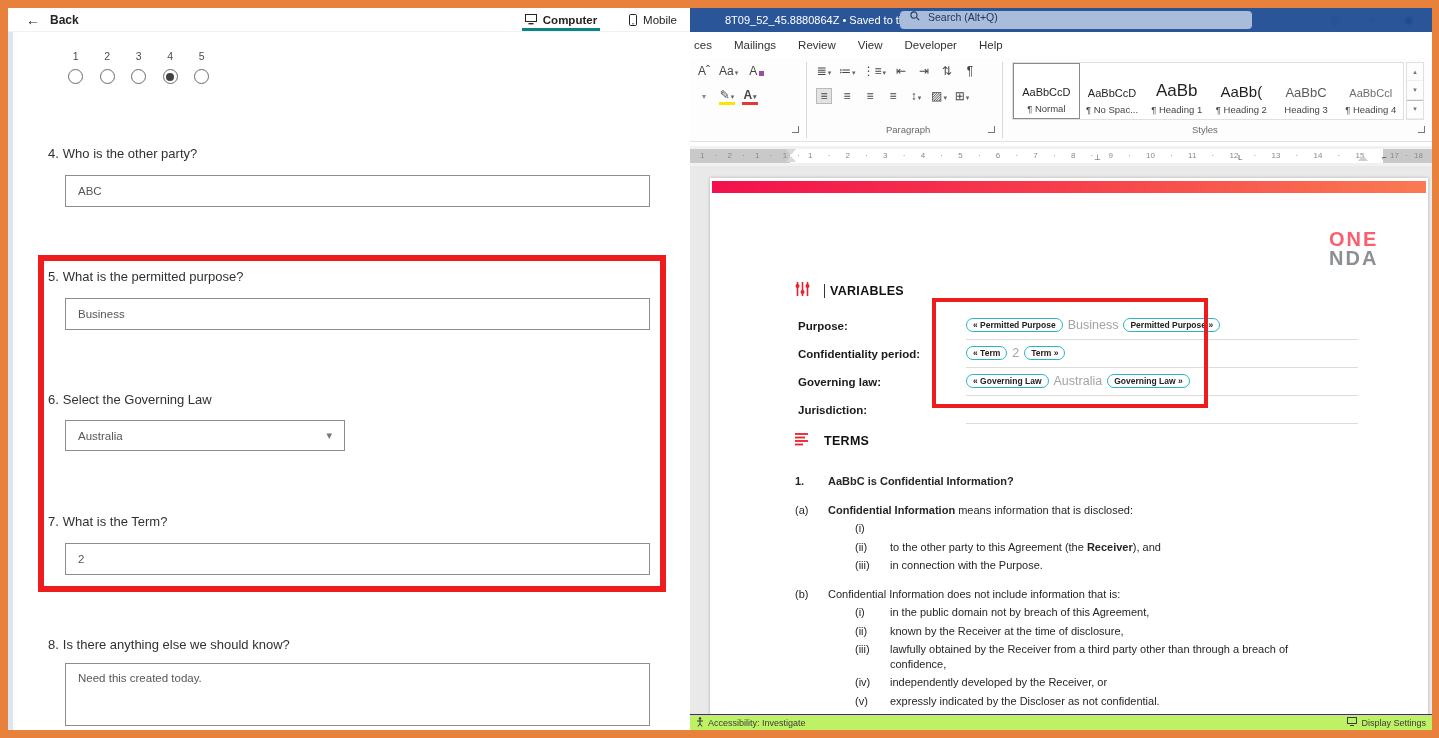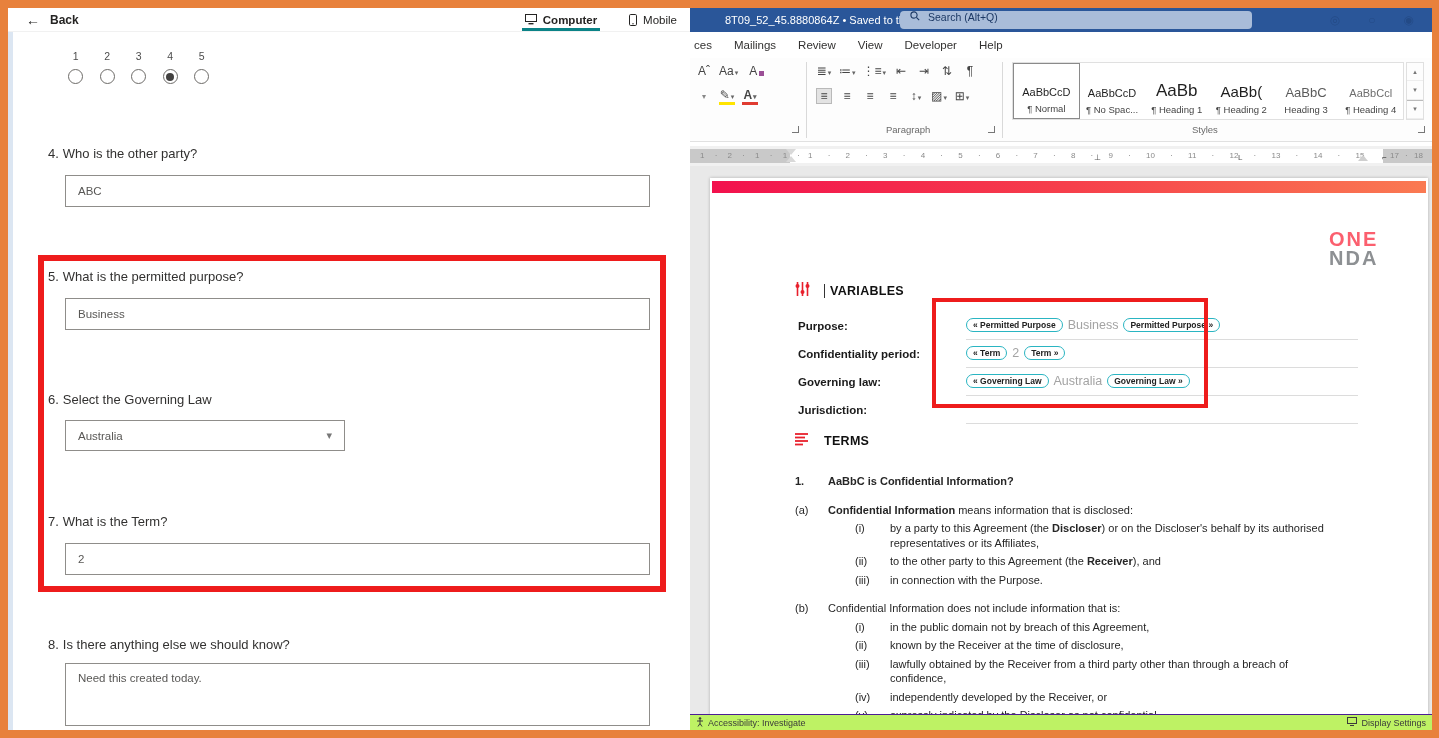--- a/index.html
+++ b/index.html
@@ -403,21 +403,20 @@
           <div class="trow l1 b1">
               <span class="tmark">1.</span>
               <span class="ttxt"><b>AaBbC is Confidential Information?</b></span>
             </div>
           <div class="trow l1">
               <span class="tmark">(a)</span>
               <span class="ttxt"><b>Confidential Information</b><span> means information that is disclosed:</span></span>
             </div>
           <div class="trow l2">
               <span class="tmark">(i)</span>
-              <span class="ttxt"><span>by a party to this Agreement (the </span><b>Discloser</b><span>) or on the Discloser's behalf by its authorised representatives or its Affiliates,</span></span>
             </div>
           <div class="trow l2">
               <span class="tmark">(ii)</span>
               <span class="ttxt"><span>to the other party to this Agreement (the </span><b>Receiver</b><span>), and</span></span>
             </div>
           <div class="trow l2">
               <span class="tmark">(iii)</span>
               <span class="ttxt"><span>in connection with the Purpose.</span></span>
             </div>
           <div class="trow l1">

